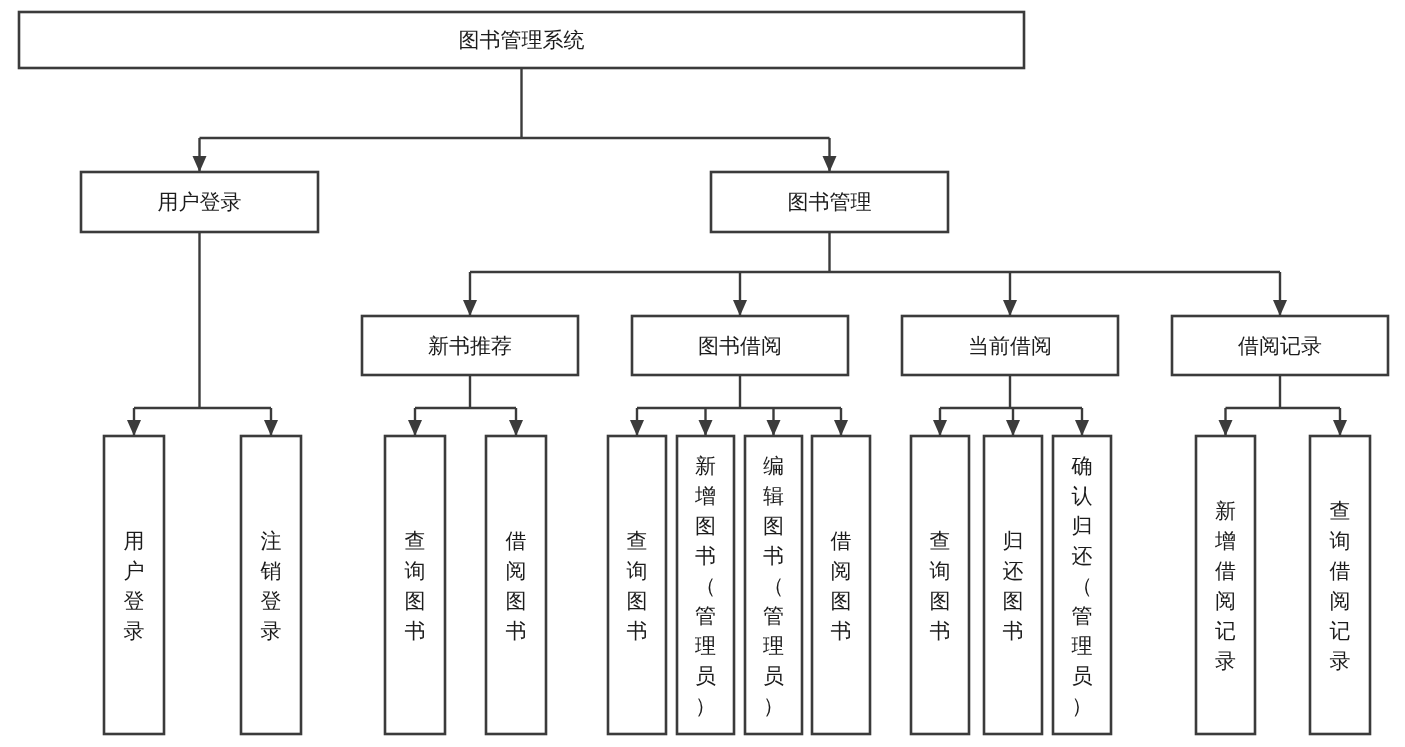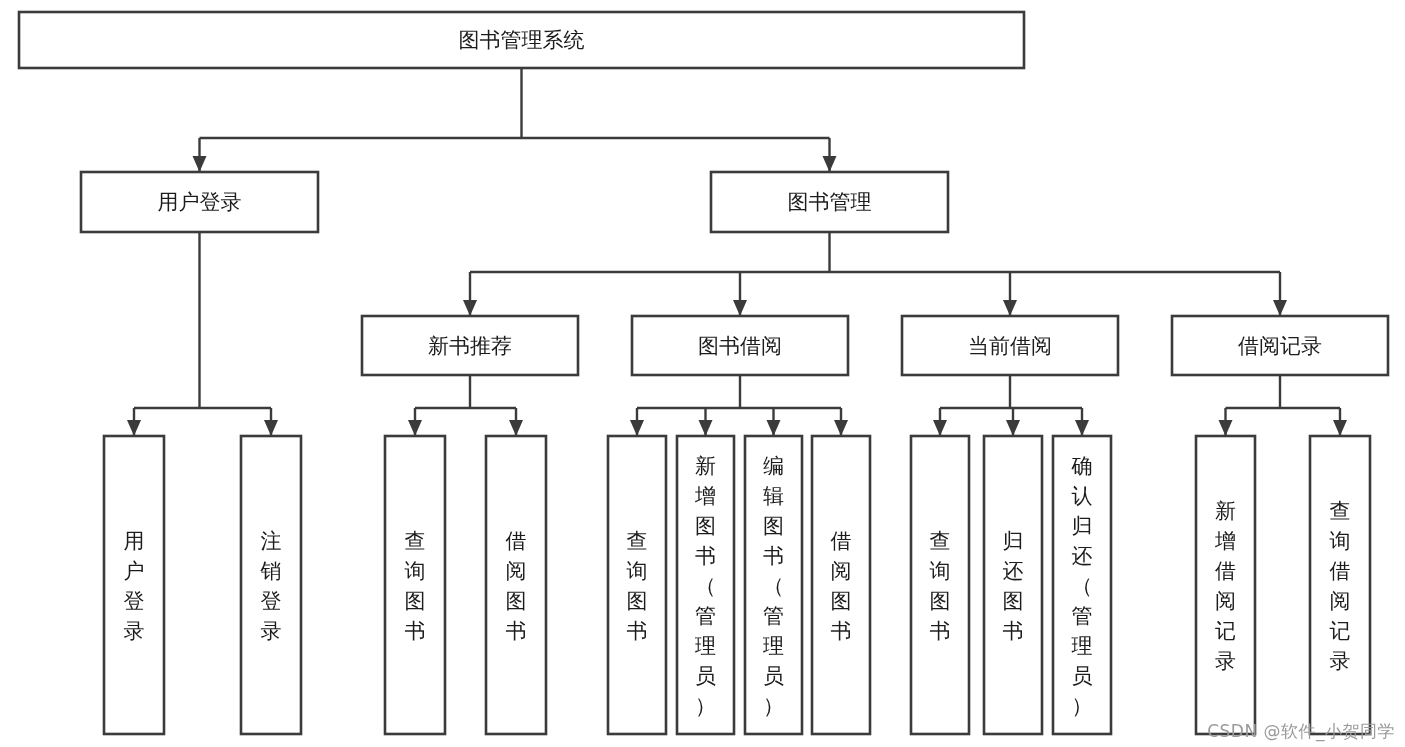--- a/index.html
+++ b/index.html
@@ -217,14 +217,13 @@
         <g>
           <rect x="1196" y="436" width="59" height="298" class="node-box"></rect>
           <text x="1225.5" y="518.4" class="node-label-v"><tspan x="1225.5" dy="0">新</tspan><tspan x="1225.5" dy="30">增</tspan><tspan x="1225.5" dy="30">借</tspan><tspan x="1225.5" dy="30">阅</tspan><tspan x="1225.5" dy="30">记</tspan><tspan x="1225.5" dy="30">录</tspan></text>
         </g>
         <g>
           <rect x="1310" y="436" width="60" height="298" class="node-box"></rect>
           <text x="1340" y="518.4" class="node-label-v"><tspan x="1340" dy="0">查</tspan><tspan x="1340" dy="30">询</tspan><tspan x="1340" dy="30">借</tspan><tspan x="1340" dy="30">阅</tspan><tspan x="1340" dy="30">记</tspan><tspan x="1340" dy="30">录</tspan></text>
         </g>
       </g>
   </svg>
-  <div class="watermark-text">CSDN @软件_小贺同学</div>
 </div>
 
 </body></html>

